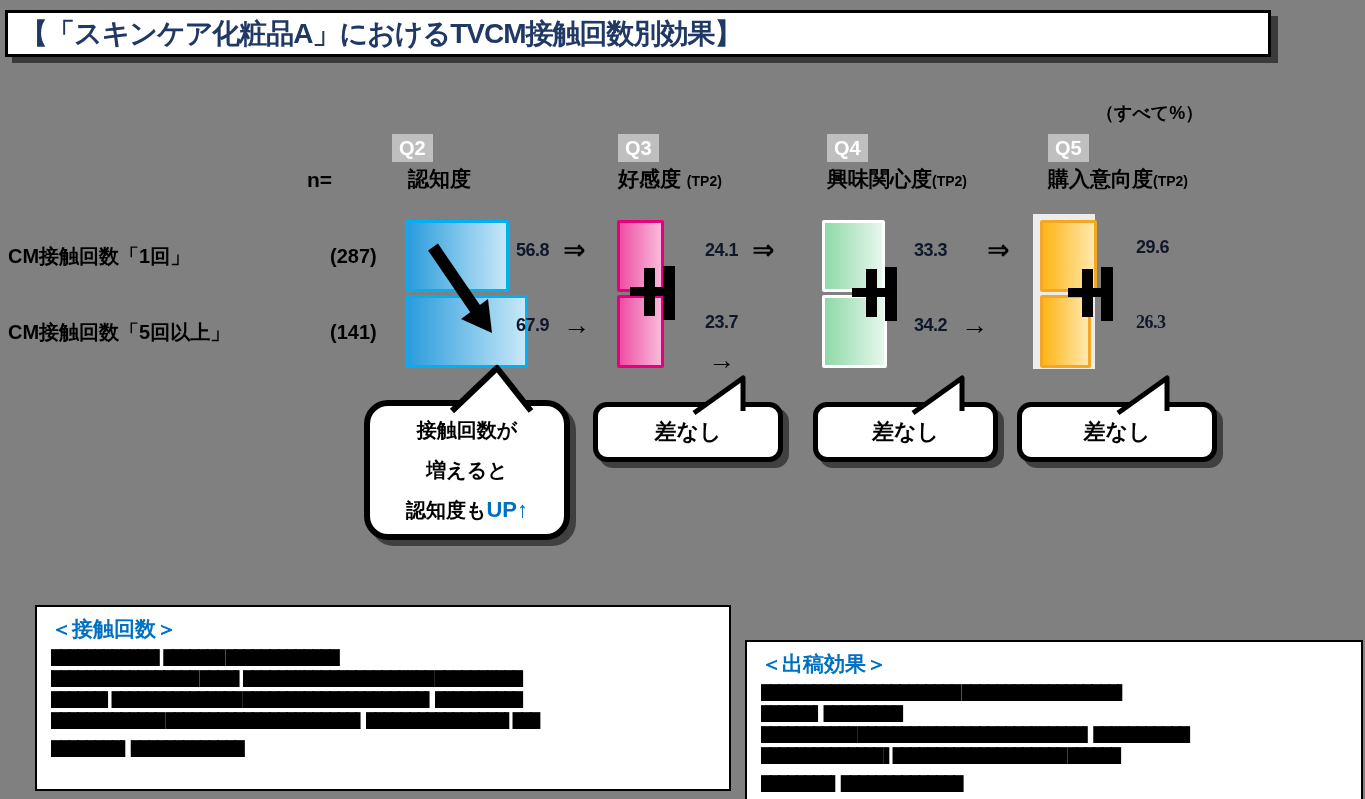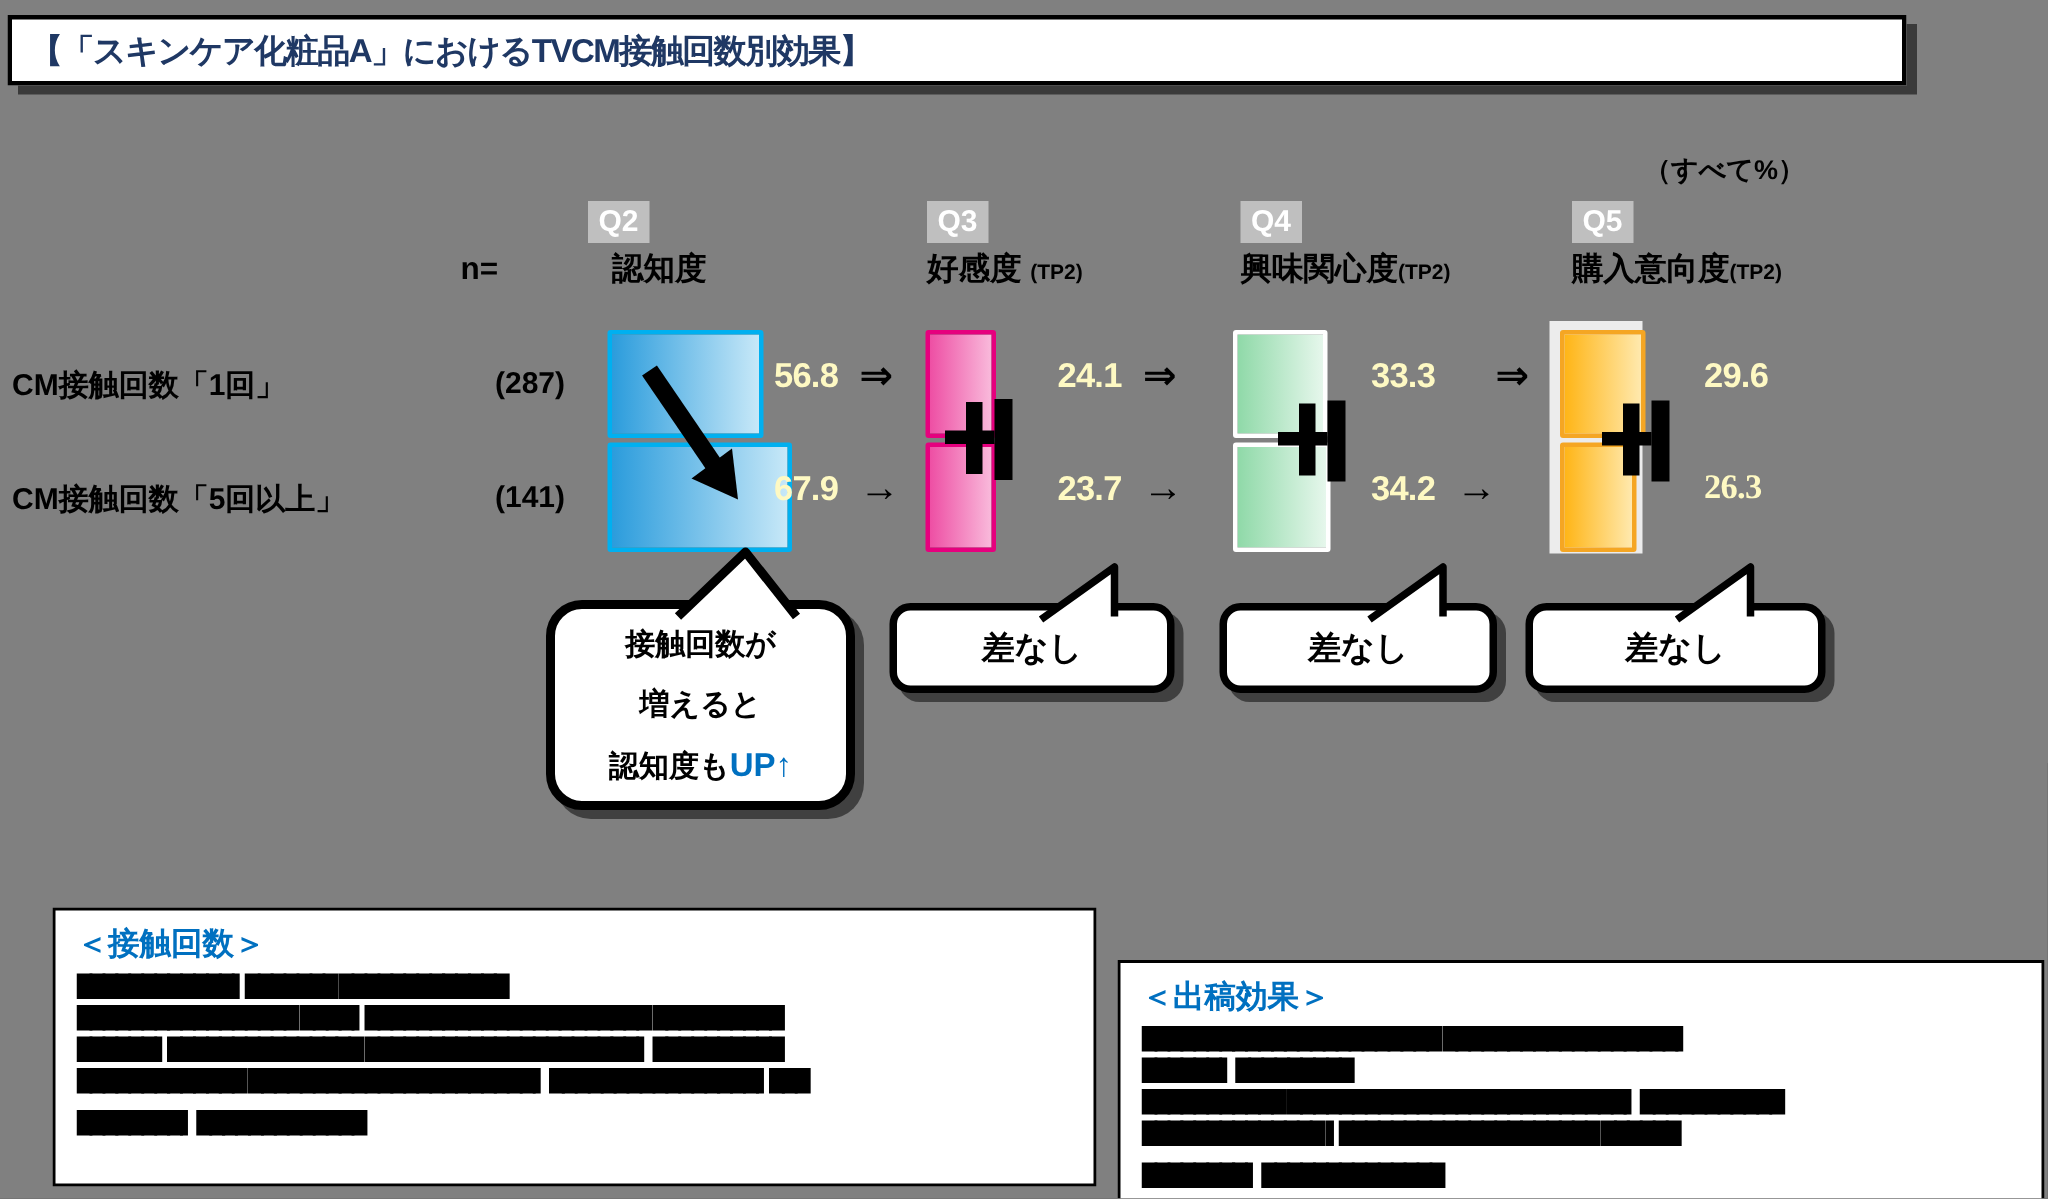--- a/index.html
+++ b/index.html
@@ -8,40 +8,40 @@
     font-family:"Liberation Sans","DejaVu Sans",sans-serif;overflow:hidden;
   }
   .abs{position:absolute;}
 
   
   .title-bar{
     left:5px;top:10px;width:1248px;height:41px;background:#ffffff;
     border:3px solid #000;box-shadow:7px 6px 0 rgba(0,0,0,0.55);
     display:flex;align-items:center;padding-left:12px;
   }
-  .title-text{color:#1F3864;font-size:22px;font-weight:800;letter-spacing:-1px;white-space:nowrap;}
+  .title-text{color:#1F3864;font-size:28px;font-weight:800;letter-spacing:-1px;white-space:nowrap;}
 
   .unit-note{left:1096px;top:101px;font-size:18px;font-weight:600;color:#000;}
   .n-label{left:307px;top:168px;font-size:21px;font-weight:700;color:#000;}
 
   .q-badge{
     position:absolute;top:134px;background:#BFBFBF;color:#fff;
     font-size:20px;font-weight:700;padding:1px 7px;line-height:26px;
   }
   .col-name{position:absolute;top:165px;font-size:21px;font-weight:700;color:#000;white-space:nowrap;}
   .col-name .tp2{font-size:14px;font-weight:700;}
 
   .row-label{position:absolute;left:8px;font-size:20px;font-weight:700;color:#000;white-space:nowrap;}
   .row-n{position:absolute;left:330px;font-size:20px;font-weight:700;color:#000;}
 
   .bar{position:absolute;border-radius:2px;}
   .bar-backing{position:absolute;background:#ECECEC;}
 
   .val-wrap{position:absolute;display:flex;align-items:center;gap:14px;}
-  .val{font-size:23px;font-weight:700;color:#fef9c3;letter-spacing:-0.5px;}
+  .val{font-size:18px;font-weight:700;color:#0f172a;letter-spacing:-0.5px;}
   .arr{font-size:27px;font-weight:700;color:#000;line-height:1;}
 
   .marker{position:absolute;}
   .marker div{position:absolute;background:#000;}
 
   .bubble{
     position:absolute;background:#fff;border:5px solid #000;border-radius:14px;
     box-shadow:6px 6px 0 rgba(0,0,0,0.5);
     display:flex;align-items:center;justify-content:center;text-align:center;
   }
@@ -91,21 +91,21 @@
         <span class="arr">→</span>
       </div>
       <div class="q-badge" style="left: 618px;">Q3</div>
       <div class="col-name" style="left: 618px;">好感度 <span class="tp2">(TP2)</span></div>
       <div class="bar" style="left: 617px; top: 220px; width: 41px; height: 66px; border: 3px solid rgb(230, 0, 126); background: linear-gradient(to right, rgb(238, 79, 164), rgb(249, 186, 219));"></div>
       <div class="val-wrap" style="left: 705px; top: 237px;">
         <span class="val">24.1</span>
         <span class="arr">⇒</span>
       </div>
       <div class="bar" style="left: 617px; top: 295px; width: 41px; height: 67px; border: 3px solid rgb(230, 0, 126); background: linear-gradient(to right, rgb(238, 79, 164), rgb(249, 186, 219));"></div>
-      <div class="val-wrap" style="left: 705px; top: 312px;">
+      <div class="val-wrap" style="left: 705px; top: 312px; flex-direction: column;">
         <span class="val">23.7</span>
         <span class="arr">→</span>
       </div>
       <div class="q-badge" style="left: 827px;">Q4</div>
       <div class="col-name" style="left: 827px;">興味関心度<span class="tp2">(TP2)</span></div>
       <div class="bar" style="left: 822px; top: 220px; width: 57px; height: 66px; border: 3px solid rgb(255, 255, 255); background: linear-gradient(to right, rgb(143, 217, 168), rgb(230, 247, 236));"></div>
       <div class="val-wrap" style="left: 914px; top: 237px; gap: 40px;">
         <span class="val">33.3</span>
         <span class="arr">⇒</span>
       </div>

